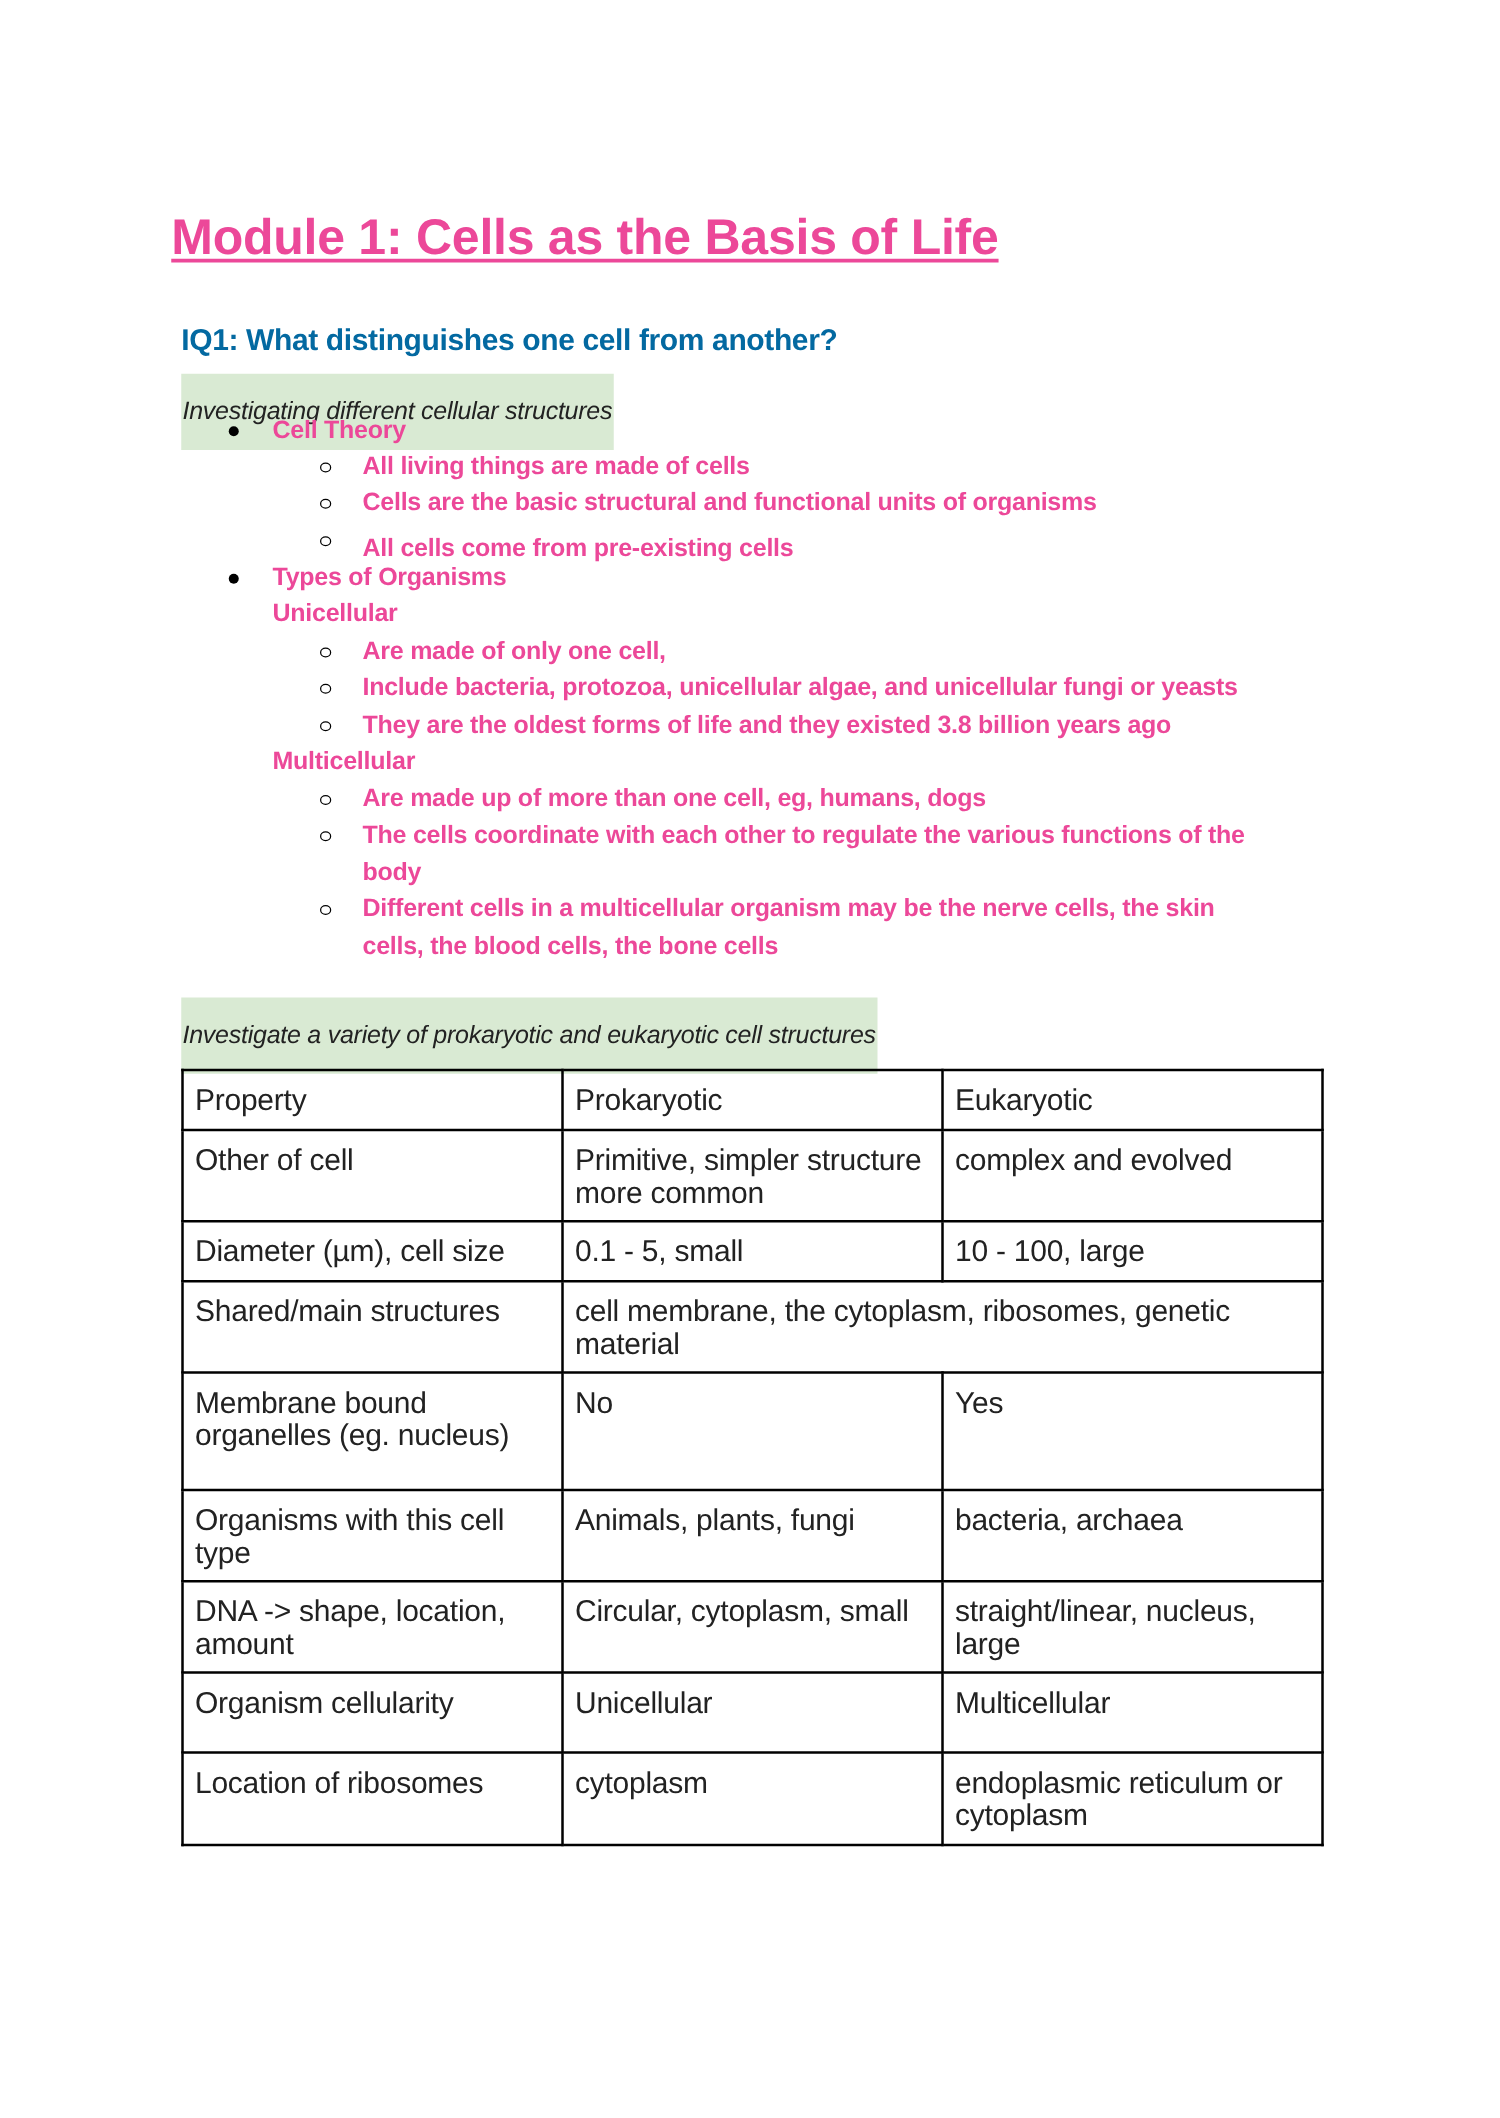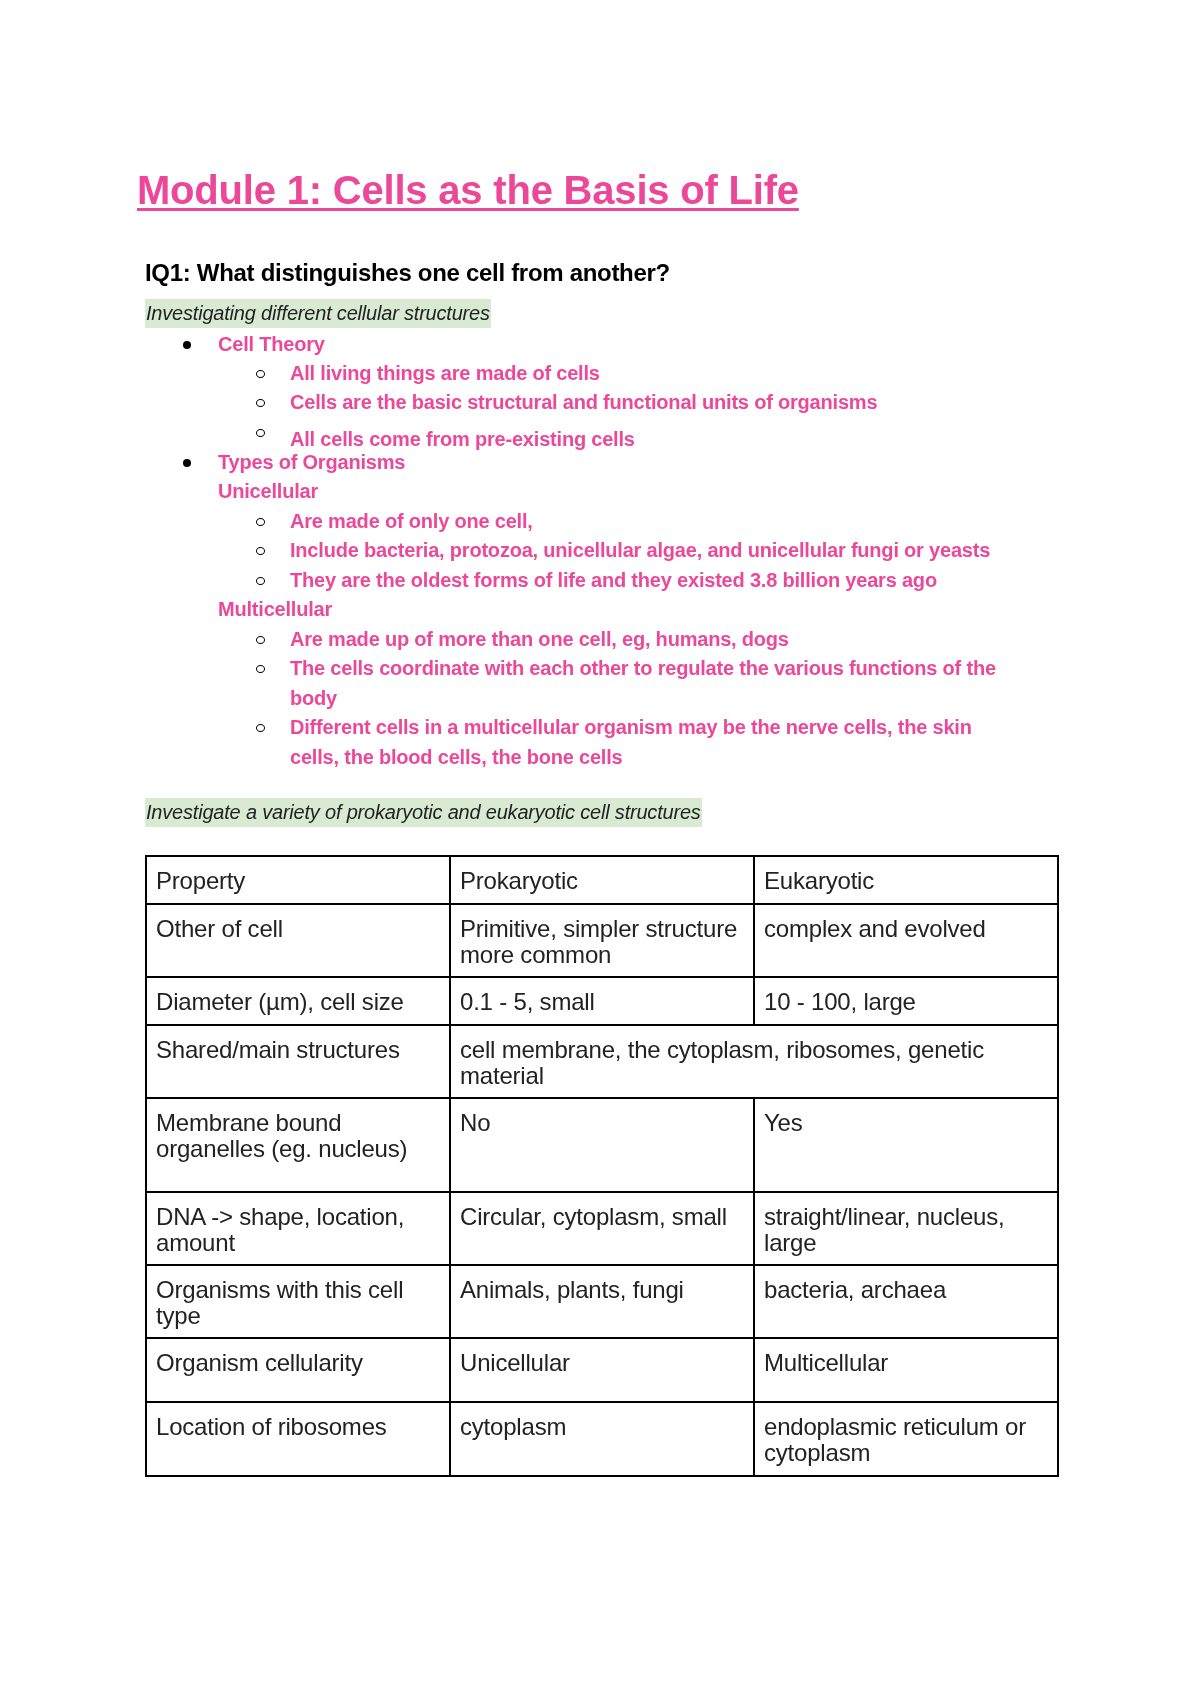--- a/index.html
+++ b/index.html
@@ -38,34 +38,34 @@
       letter-spacing: -0.2px;
     }
     .heading2 {
       position: absolute;
       left: 145px;
       top: 257px;
       margin: 0;
       font-size: 24px;
       line-height: 32px;
       font-weight: bold;
-      color: #000000;
+      color: #0369a1;
       white-space: nowrap;
       letter-spacing: -0.3px;
     }
     .highlight {
       position: absolute;
       left: 145px;
       font-size: 20px;
       line-height: 29px;
       font-style: italic;
       background: #d9ead3;
       color: #222222;
       white-space: nowrap;
-      padding: 0 1px;
+      padding: 16px 1px;
       letter-spacing: -0.2px;
       text-align: center;
     }
     .hl1 { top: 299px; }
     .hl2 { top: 798px; }
 
     .line {
       position: absolute;
       font-size: 20px;
       line-height: 29.5px;
@@ -191,30 +191,30 @@
         </tr>
         <tr style="height:48px;">
           <td>Shared/main structures</td>
           <td colspan="2">cell membrane, the cytoplasm, ribosomes, genetic material</td>
         </tr>
         <tr style="height:94px;">
           <td>Membrane bound organelles (eg. nucleus)</td>
           <td>No</td>
           <td>Yes</td>
         </tr>
+        <tr style="height:49px;">
+          <td>Organisms with this cell type</td>
+          <td>Animals, plants, fungi</td>
+          <td>bacteria, archaea</td>
+        </tr>
         <tr style="height:73px;">
           <td>DNA -&gt; shape, location, amount</td>
           <td>Circular, cytoplasm, small</td>
           <td>straight/linear, nucleus, large</td>
         </tr>
-        <tr style="height:49px;">
-          <td>Organisms with this cell type</td>
-          <td>Animals, plants, fungi</td>
-          <td>bacteria, archaea</td>
-        </tr>
         <tr style="height:64px;">
           <td>Organism cellularity</td>
           <td>Unicellular</td>
           <td>Multicellular</td>
         </tr>
         <tr style="height:74px;">
           <td>Location of ribosomes</td>
           <td>cytoplasm</td>
           <td>endoplasmic reticulum or cytoplasm</td>
         </tr>

